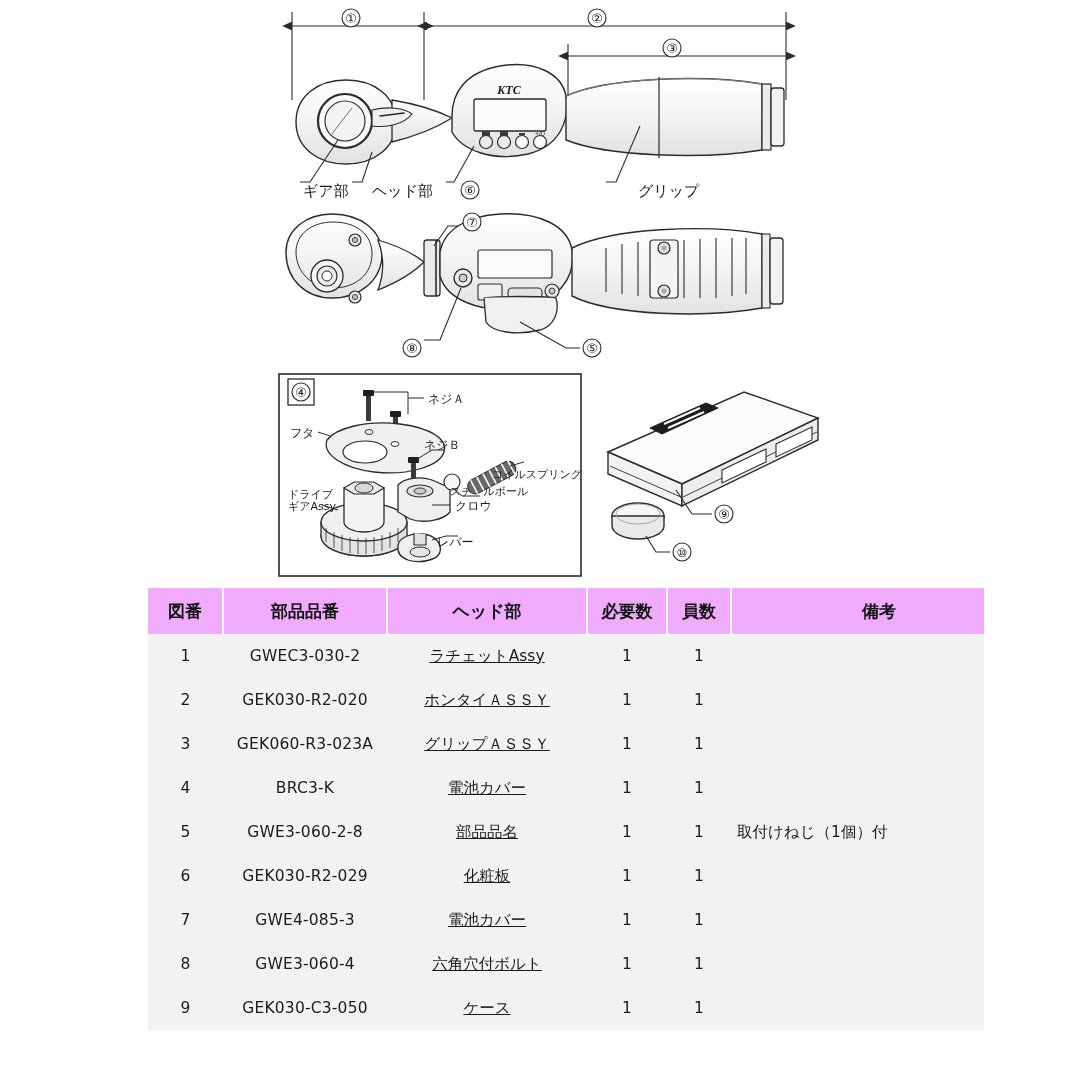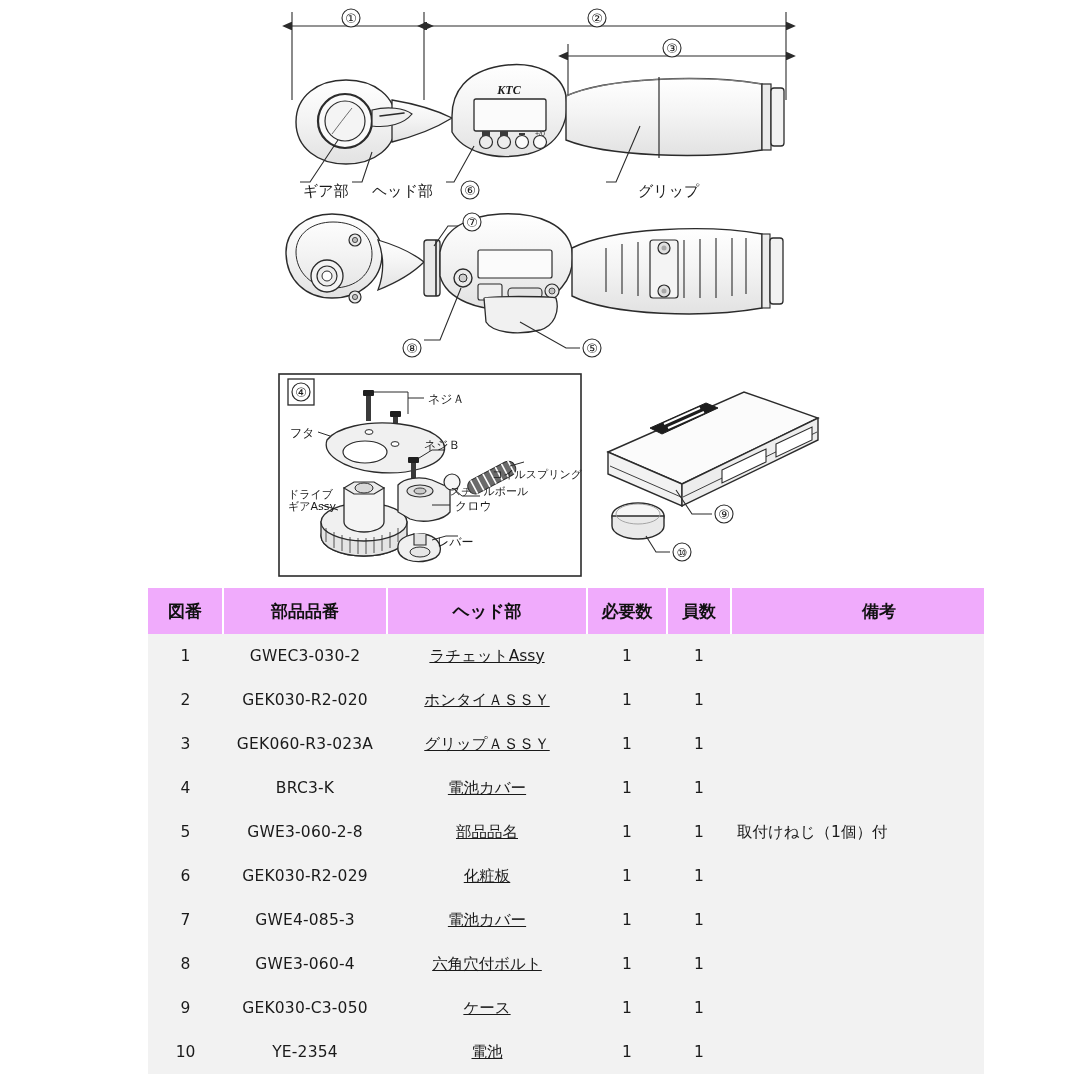--- a/index.html
+++ b/index.html
@@ -453,25 +453,17 @@
           <td class="c-remark"></td>
         </tr>
         <tr>
           <td class="c-no">9</td>
           <td class="c-pn cell-pn">GEK030-C3-050</td>
           <td class="c-name">ケース</td>
           <td class="c-req">1</td>
           <td class="c-qty">1</td>
           <td class="c-remark"></td>
         </tr>
-        <tr>
-          <td class="c-no">10</td>
-          <td class="c-pn cell-pn">YE-2354</td>
-          <td class="c-name">電池</td>
-          <td class="c-req">1</td>
-          <td class="c-qty">1</td>
-          <td class="c-remark"></td>
-        </tr>
       </tbody>
     </table>
   </div>
 
 </div>
 
 </body></html>

